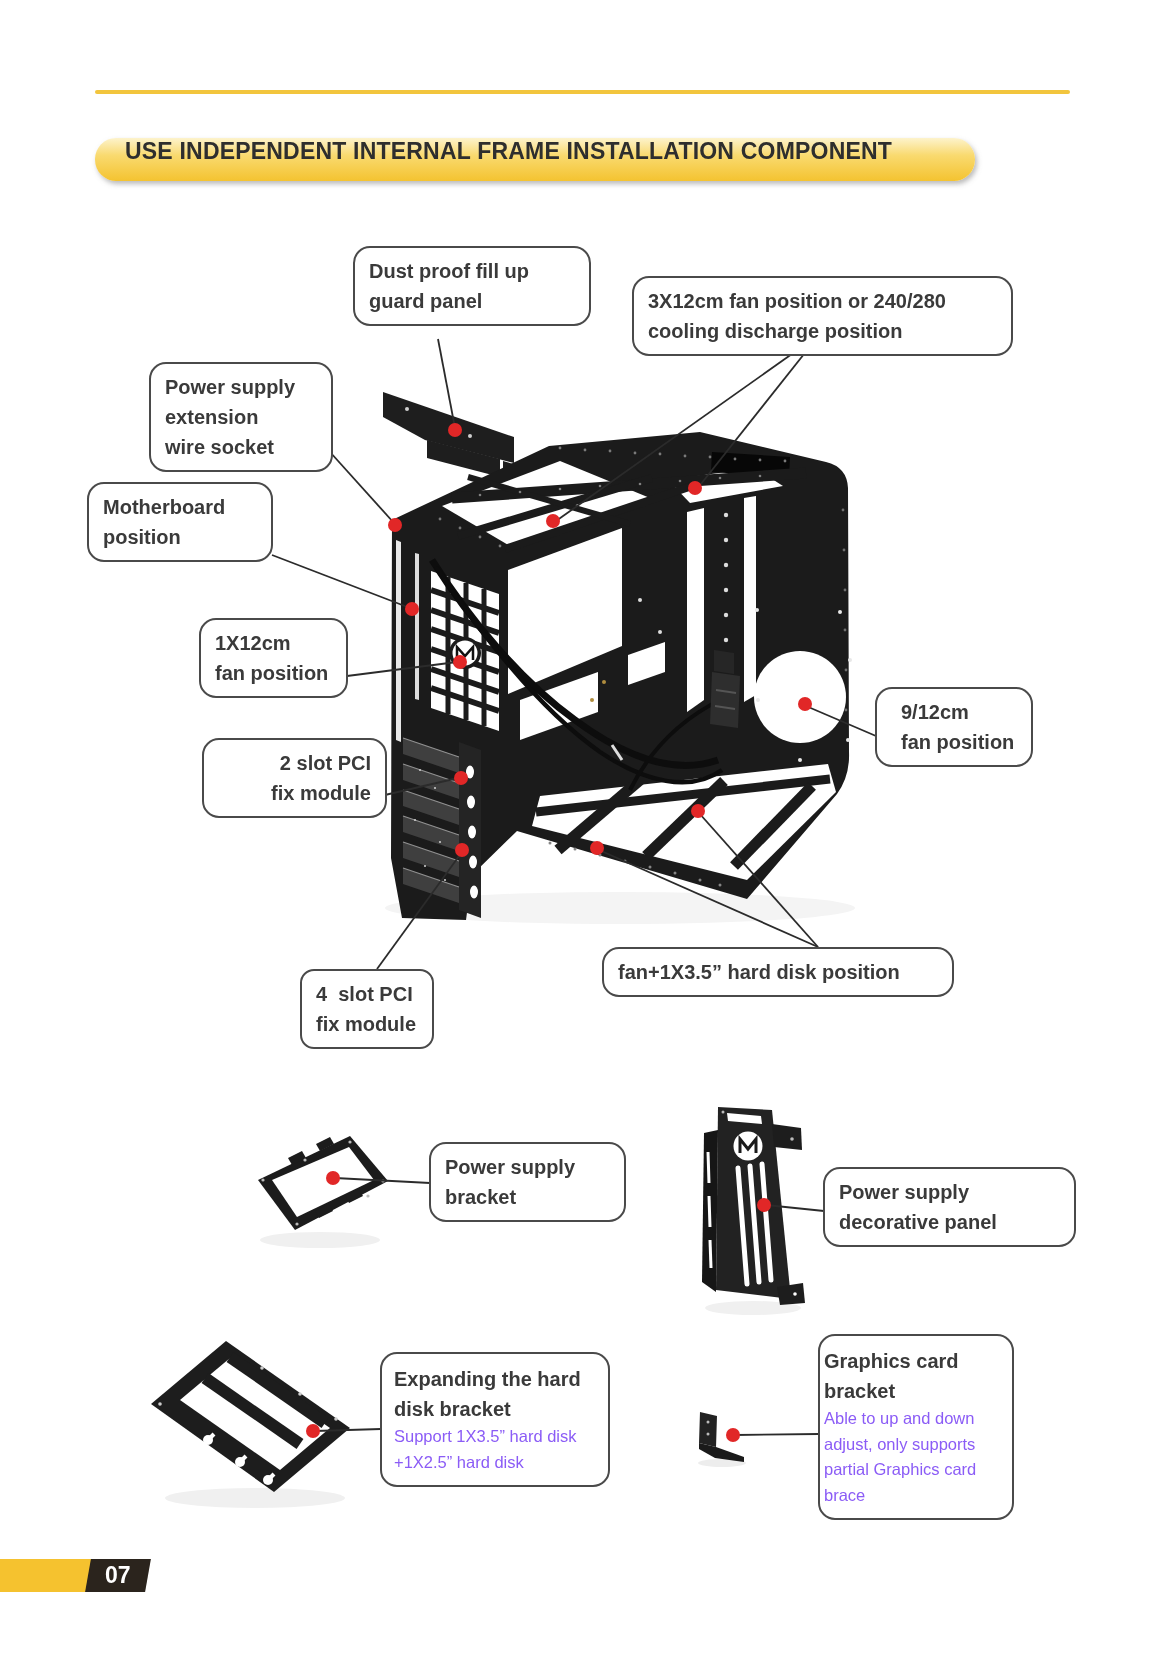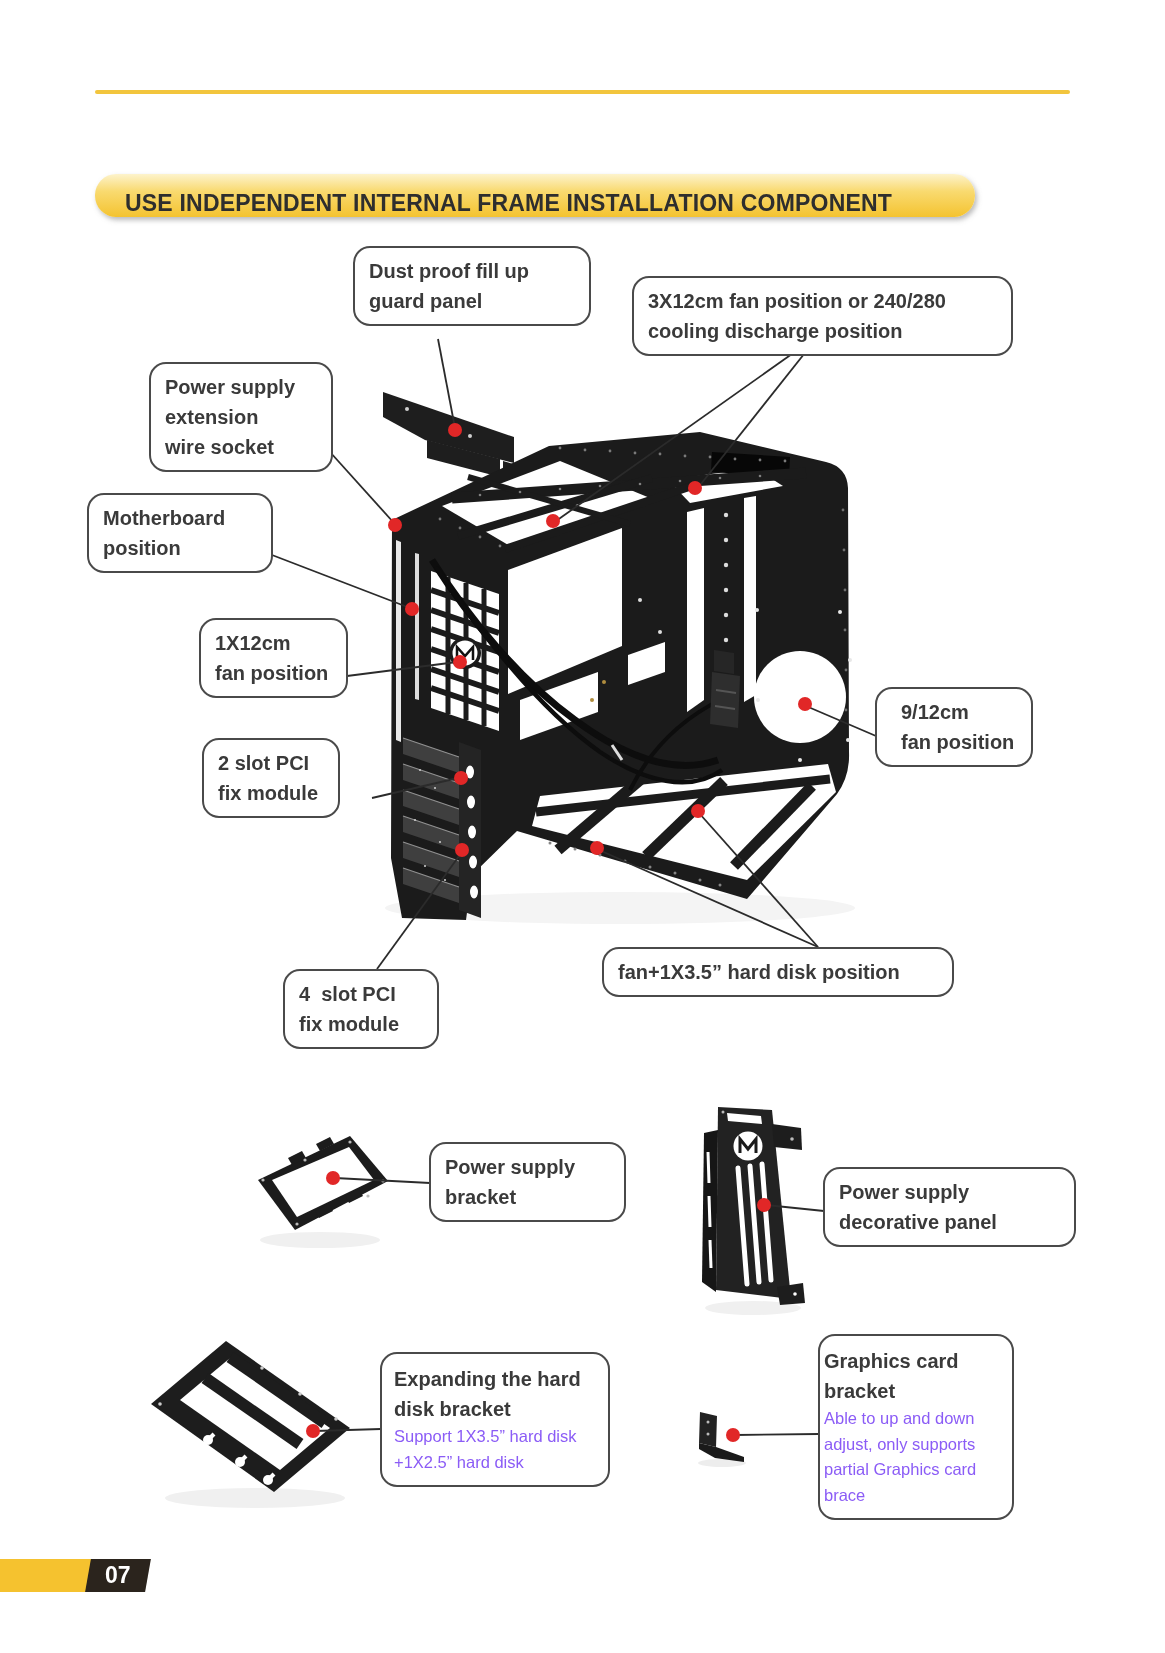--- a/index.html
+++ b/index.html
@@ -5,35 +5,35 @@
   html,body{margin:0;padding:0;background:#fff;}
   .page{position:relative;width:1165px;height:1653px;background:#ffffff;
         font-family:"Liberation Sans", sans-serif;overflow:hidden;}
   svg.art{position:absolute;left:0;top:0;z-index:1;}
   .top-rule{position:absolute;left:95px;top:90px;width:975px;height:4px;
             background:#F2C53D;border-radius:2px;z-index:2;}
   .title-pill{position:absolute;left:95px;top:138px;width:880px;height:43px;
               border-radius:21px;
               background:linear-gradient(180deg,#FDF3CC 0%,#F9DA70 40%,#F4C330 100%);
               box-shadow:2px 3px 5px rgba(120,120,120,0.5);
-              display:flex;align-items:flex-end;padding-left:30px;box-sizing:border-box;z-index:2;margin-top:36px;}
+              display:flex;align-items:flex-start;padding-left:30px;box-sizing:border-box;z-index:2;}
   .title-pill span{font-size:23px;font-weight:700;color:#2E2E2E;letter-spacing:0.2px;}
   .callout{position:absolute;z-index:2;background:#ffffff;border:2px solid #4a4a4a;
            border-radius:17px;padding:8px 14px;color:#3a3a3a;font-weight:700;
            font-size:20px;line-height:1.5;box-sizing:border-box;}
   .co-line{white-space:pre-wrap;}
   .co-body{font-weight:400;font-size:16.5px;line-height:1.55;color:#8b5cf6;white-space:pre-wrap;}
   #c-dust{left:353px;top:246px;width:238px;}
   #c-topfan{left:632px;top:276px;width:381px;}
   #c-psusocket{left:149px;top:362px;width:184px;}
-  #c-mobo{left:87px;top:493px;width:186px;}
+  #c-mobo{left:87px;top:482px;width:186px;}
   #c-1x12{left:199px;top:618px;width:149px;}
-  #c-2slot{left:202px;top:738px;width:138px;}
+  #c-2slot{left:202px;top:738px;width:185px;text-align:right;}
   #c-912{left:875px;top:687px;width:158px;padding-left:24px;}
-  #c-4slot{left:283px;top:969px;width:156px;}
+  #c-4slot{left:300px;top:969px;width:134px;border-radius:14px;}
   #c-floorfan{left:602px;top:947px;width:352px;}
   #c-psbracket{left:429px;top:1142px;width:197px;}
   #c-psdecor{left:823px;top:1167px;width:253px;}
   #c-hddexpand{left:380px;top:1352px;width:230px;padding:10px 12px;}
   #c-gpubracket{left:818px;top:1334px;width:196px;padding:10px 4px;}
   .footer-bar{position:absolute;left:0;top:1559px;width:97px;height:33px;background:#F5C22F;z-index:2;}
   .footer-page{position:absolute;left:88px;top:1559px;width:60px;height:33px;background:#2B241D;
                transform:skewX(-10deg);z-index:3;display:flex;align-items:center;justify-content:center;}
   .footer-page span{transform:skewX(10deg);color:#ffffff;font-size:23px;font-weight:700;}
 </style>

